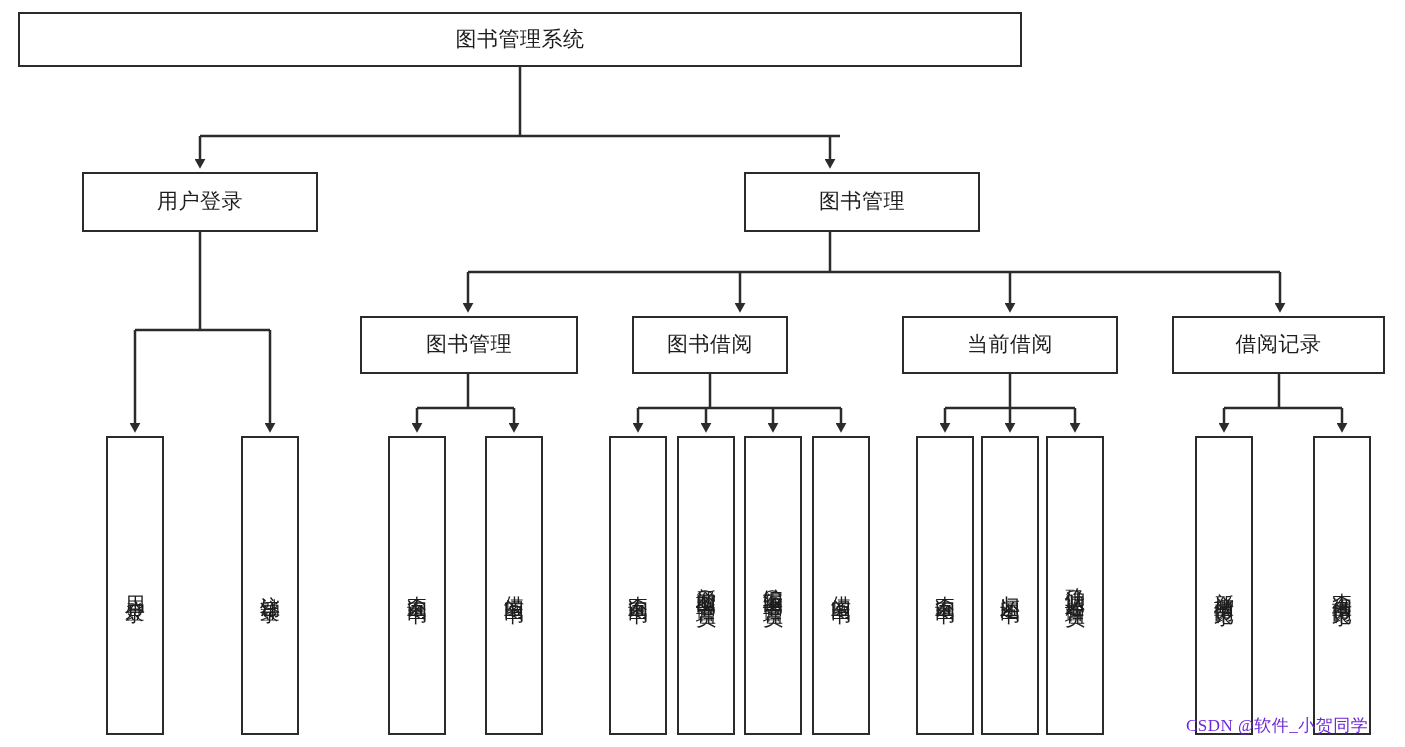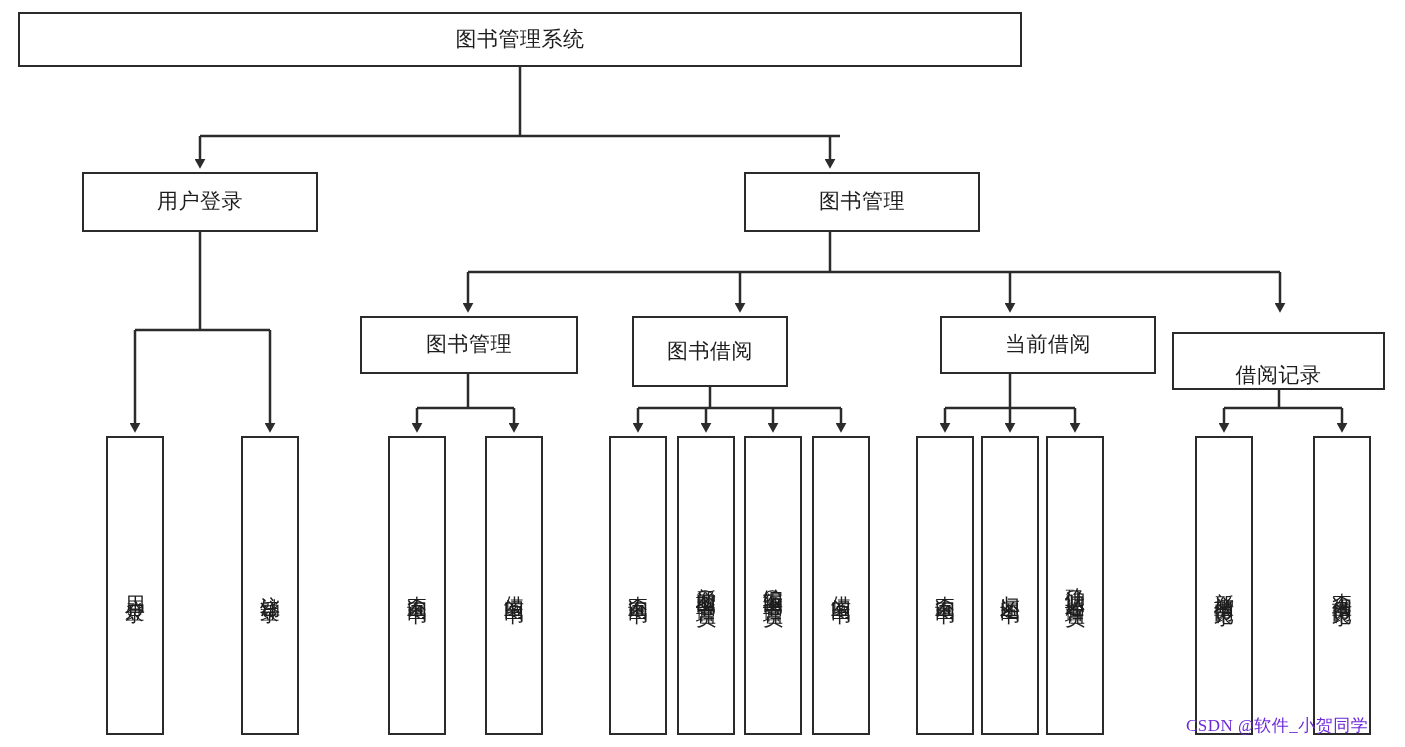--- a/index.html
+++ b/index.html
@@ -124,27 +124,27 @@
   <div class="node horiz" style="left:82px; top:172px; width:236px; height:60px;">
     <span>用户登录</span>
   </div>
   <div class="node horiz" style="left:712px; top:172px; width:236px; height:60px;margin-left:32px;">
     <span>图书管理</span>
   </div>
 
   <div class="node horiz" style="left:360px; top:316px; width:218px; height:58px;">
     <span>图书管理</span>
   </div>
-  <div class="node horiz" style="left:632px; top:316px; width:156px; height:71px;">
+  <div class="node horiz" style="left:632px; top:316px; width:156px; height:58px;">
     <span>图书借阅</span>
   </div>
-  <div class="node horiz" style="left:940px; top:316px; width:216px; height:58px;">
+  <div class="node horiz" style="left:902px; top:316px; width:216px; height:58px;">
     <span>当前借阅</span>
   </div>
-  <div class="node horiz" style="left:1172px; top:332px; width:213px; height:58px;align-items:flex-end;">
+  <div class="node horiz" style="left:1172px; top:316px; width:213px; height:58px;">
     <span>借阅记录</span>
   </div>
 
   <div class="node vert" style="left:106px; top:436px; width:58px; height:299px;">
     <span class="vtext">用户登录</span>
   </div>
   <div class="node vert" style="left:241px; top:436px; width:58px; height:299px;">
     <span class="vtext">注销登录</span>
   </div>
 

